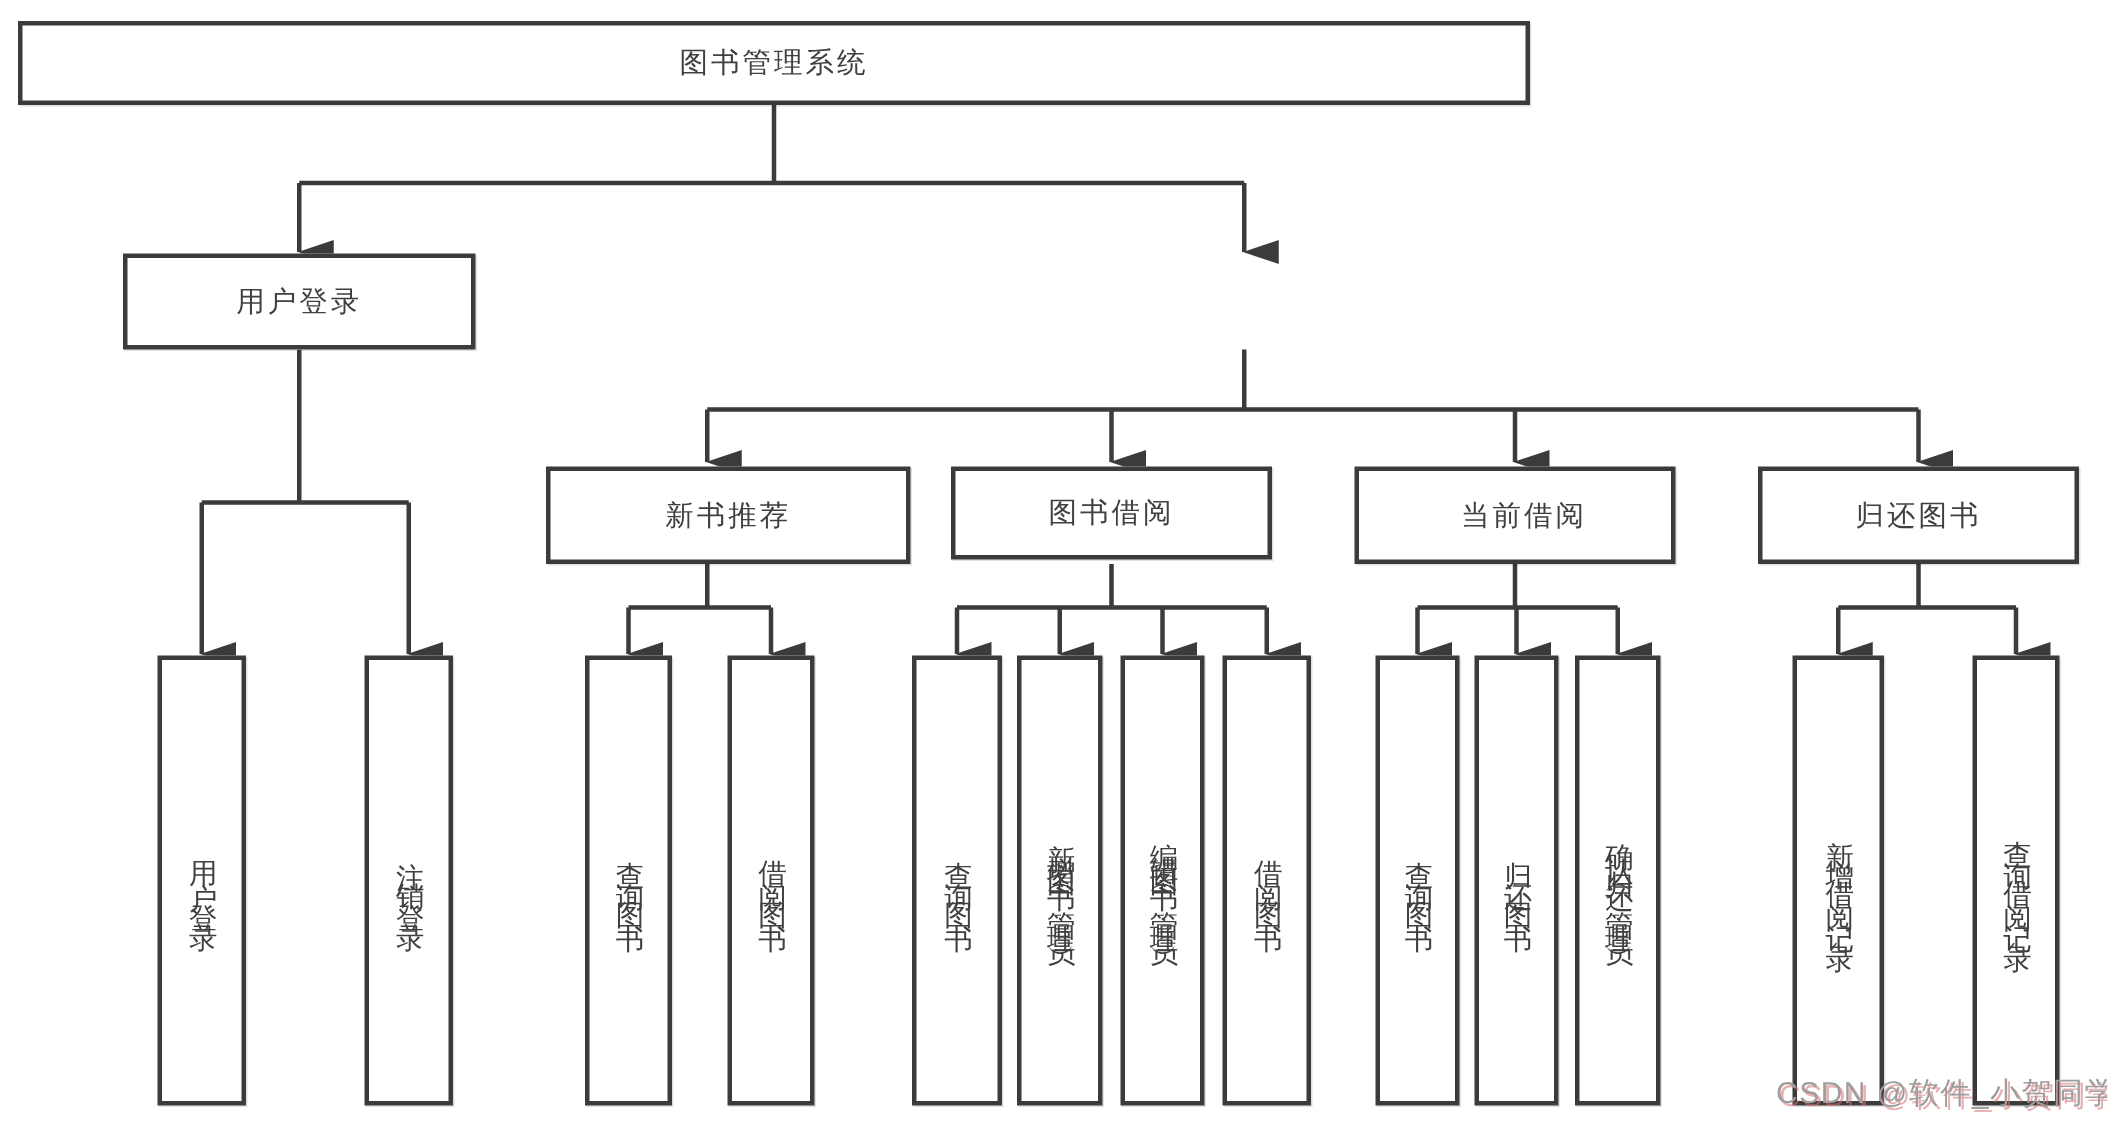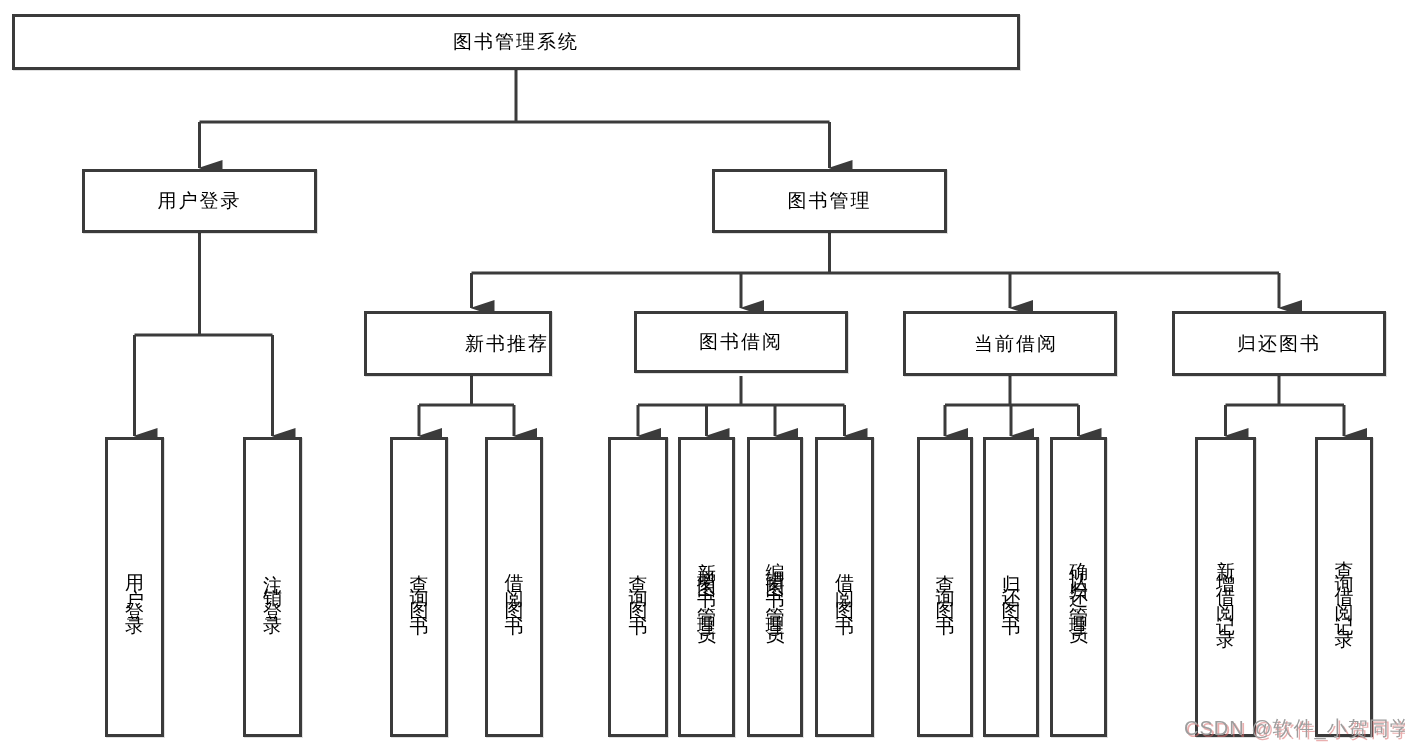--- a/index.html
+++ b/index.html
@@ -17,21 +17,21 @@
     width: 1405px; height: 747px;
   }
   .node {
     position: absolute;
     box-sizing: border-box;
     background: #ffffff;
     border: 3px solid #3b3b3b;
     display: flex;
     align-items: center;
     justify-content: center;
-    color: #000000;
+    color: #404040;
     font-size: 19px;
     letter-spacing: 2px;
     box-shadow: 1px 1px 0 rgba(0,0,0,0.12);
   }
   .node .hlabel { white-space: nowrap; }
   .node .vlabel {
     writing-mode: vertical-rl;
     text-orientation: mixed;
     white-space: nowrap;
     letter-spacing: 14px;
@@ -90,25 +90,22 @@
     <path d="M1344,405 V436" fill="none" stroke="#3b3b3b" stroke-width="3" marker-end="url(#arrow)"></path>
   </svg>
 
   <div class="node" style="left:12px; top:14px; width:1008px; height:56px;">
     <span class="hlabel">图书管理系统</span>
   </div>
 
   <div class="node" style="left:82px; top:169px; width:235px; height:64px;">
     <span class="hlabel">用户登录</span>
   </div>
-  <div class="node" style="left:712px; top:169px; width:235px; height:64px;">
-    <span class="hlabel">图书管理</span>
-  </div>
 
-  <div class="node" style="left:364px; top:311px; width:188px; height:65px;justify-content:flex-end;">
+  <div class="node" style="left:364px; top:311px; width:243px; height:65px;">
     <span class="hlabel">新书推荐</span>
   </div>
   <div class="node" style="left:634px; top:311px; width:214px; height:62px;">
     <span class="hlabel">图书借阅</span>
   </div>
   <div class="node" style="left:903px; top:311px; width:214px; height:65px;padding-left:12px;">
     <span class="hlabel">当前借阅</span>
   </div>
   <div class="node" style="left:1172px; top:311px; width:214px; height:65px;">
     <span class="hlabel">归还图书</span>

